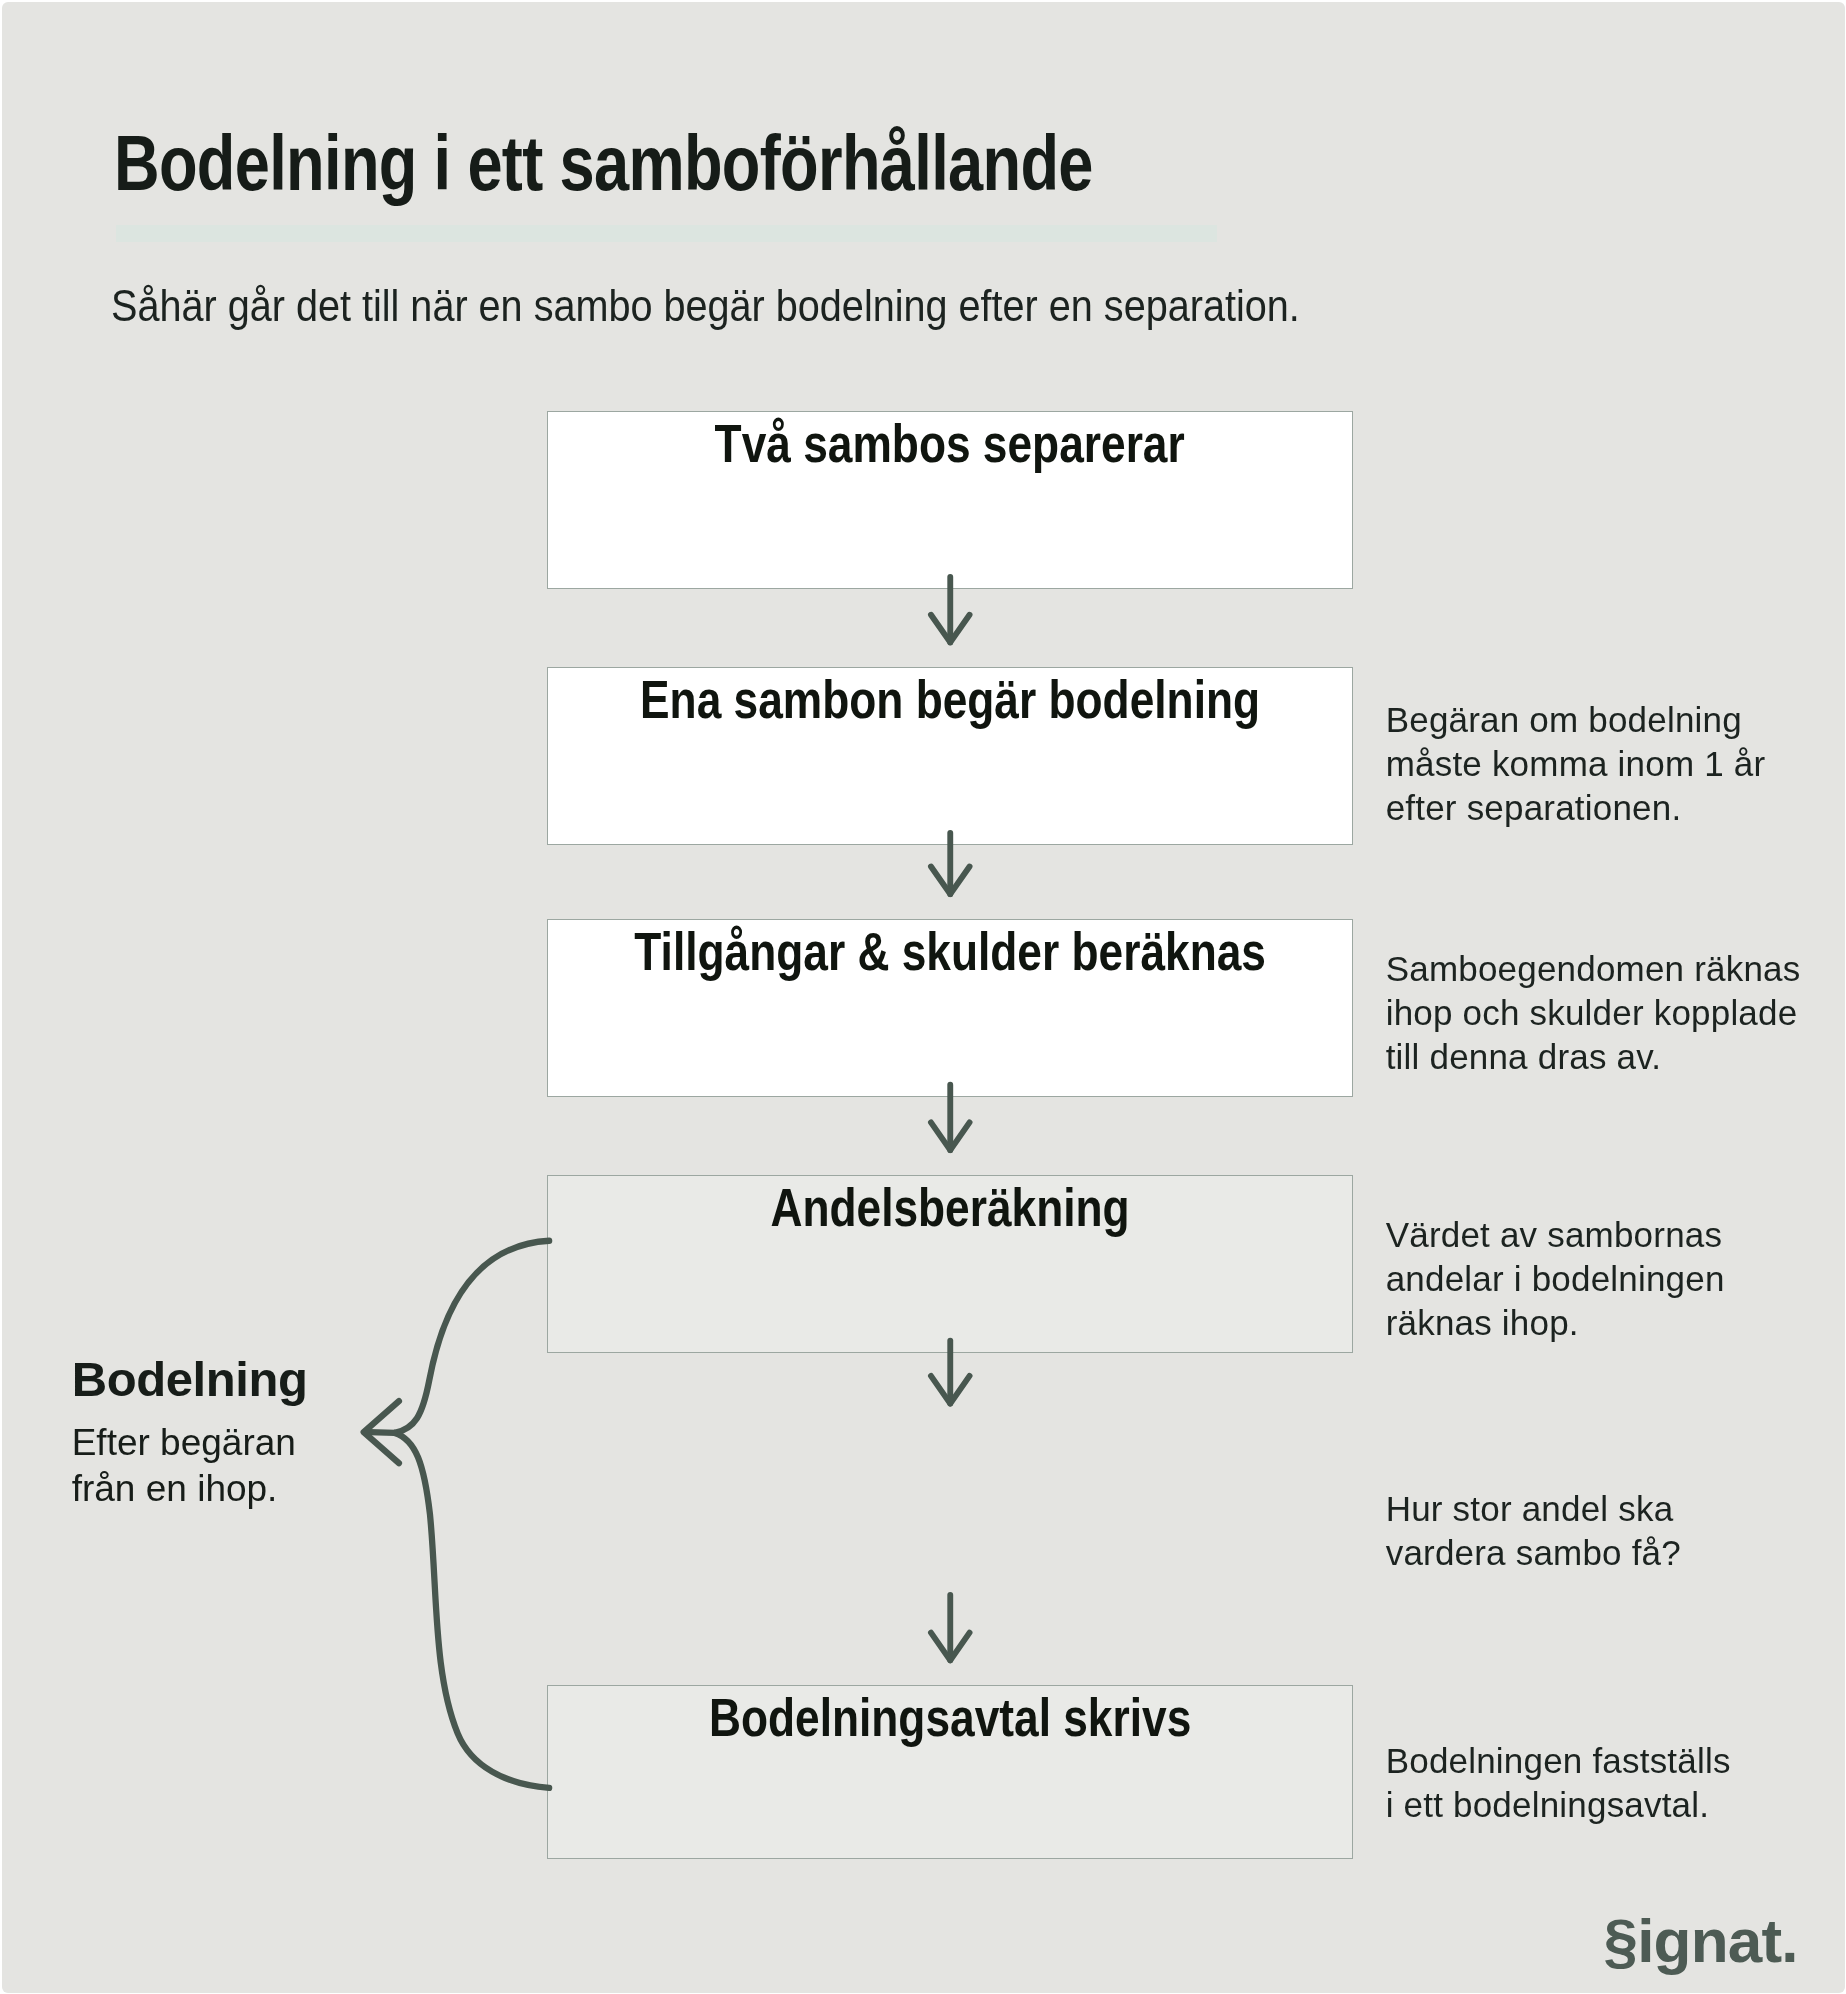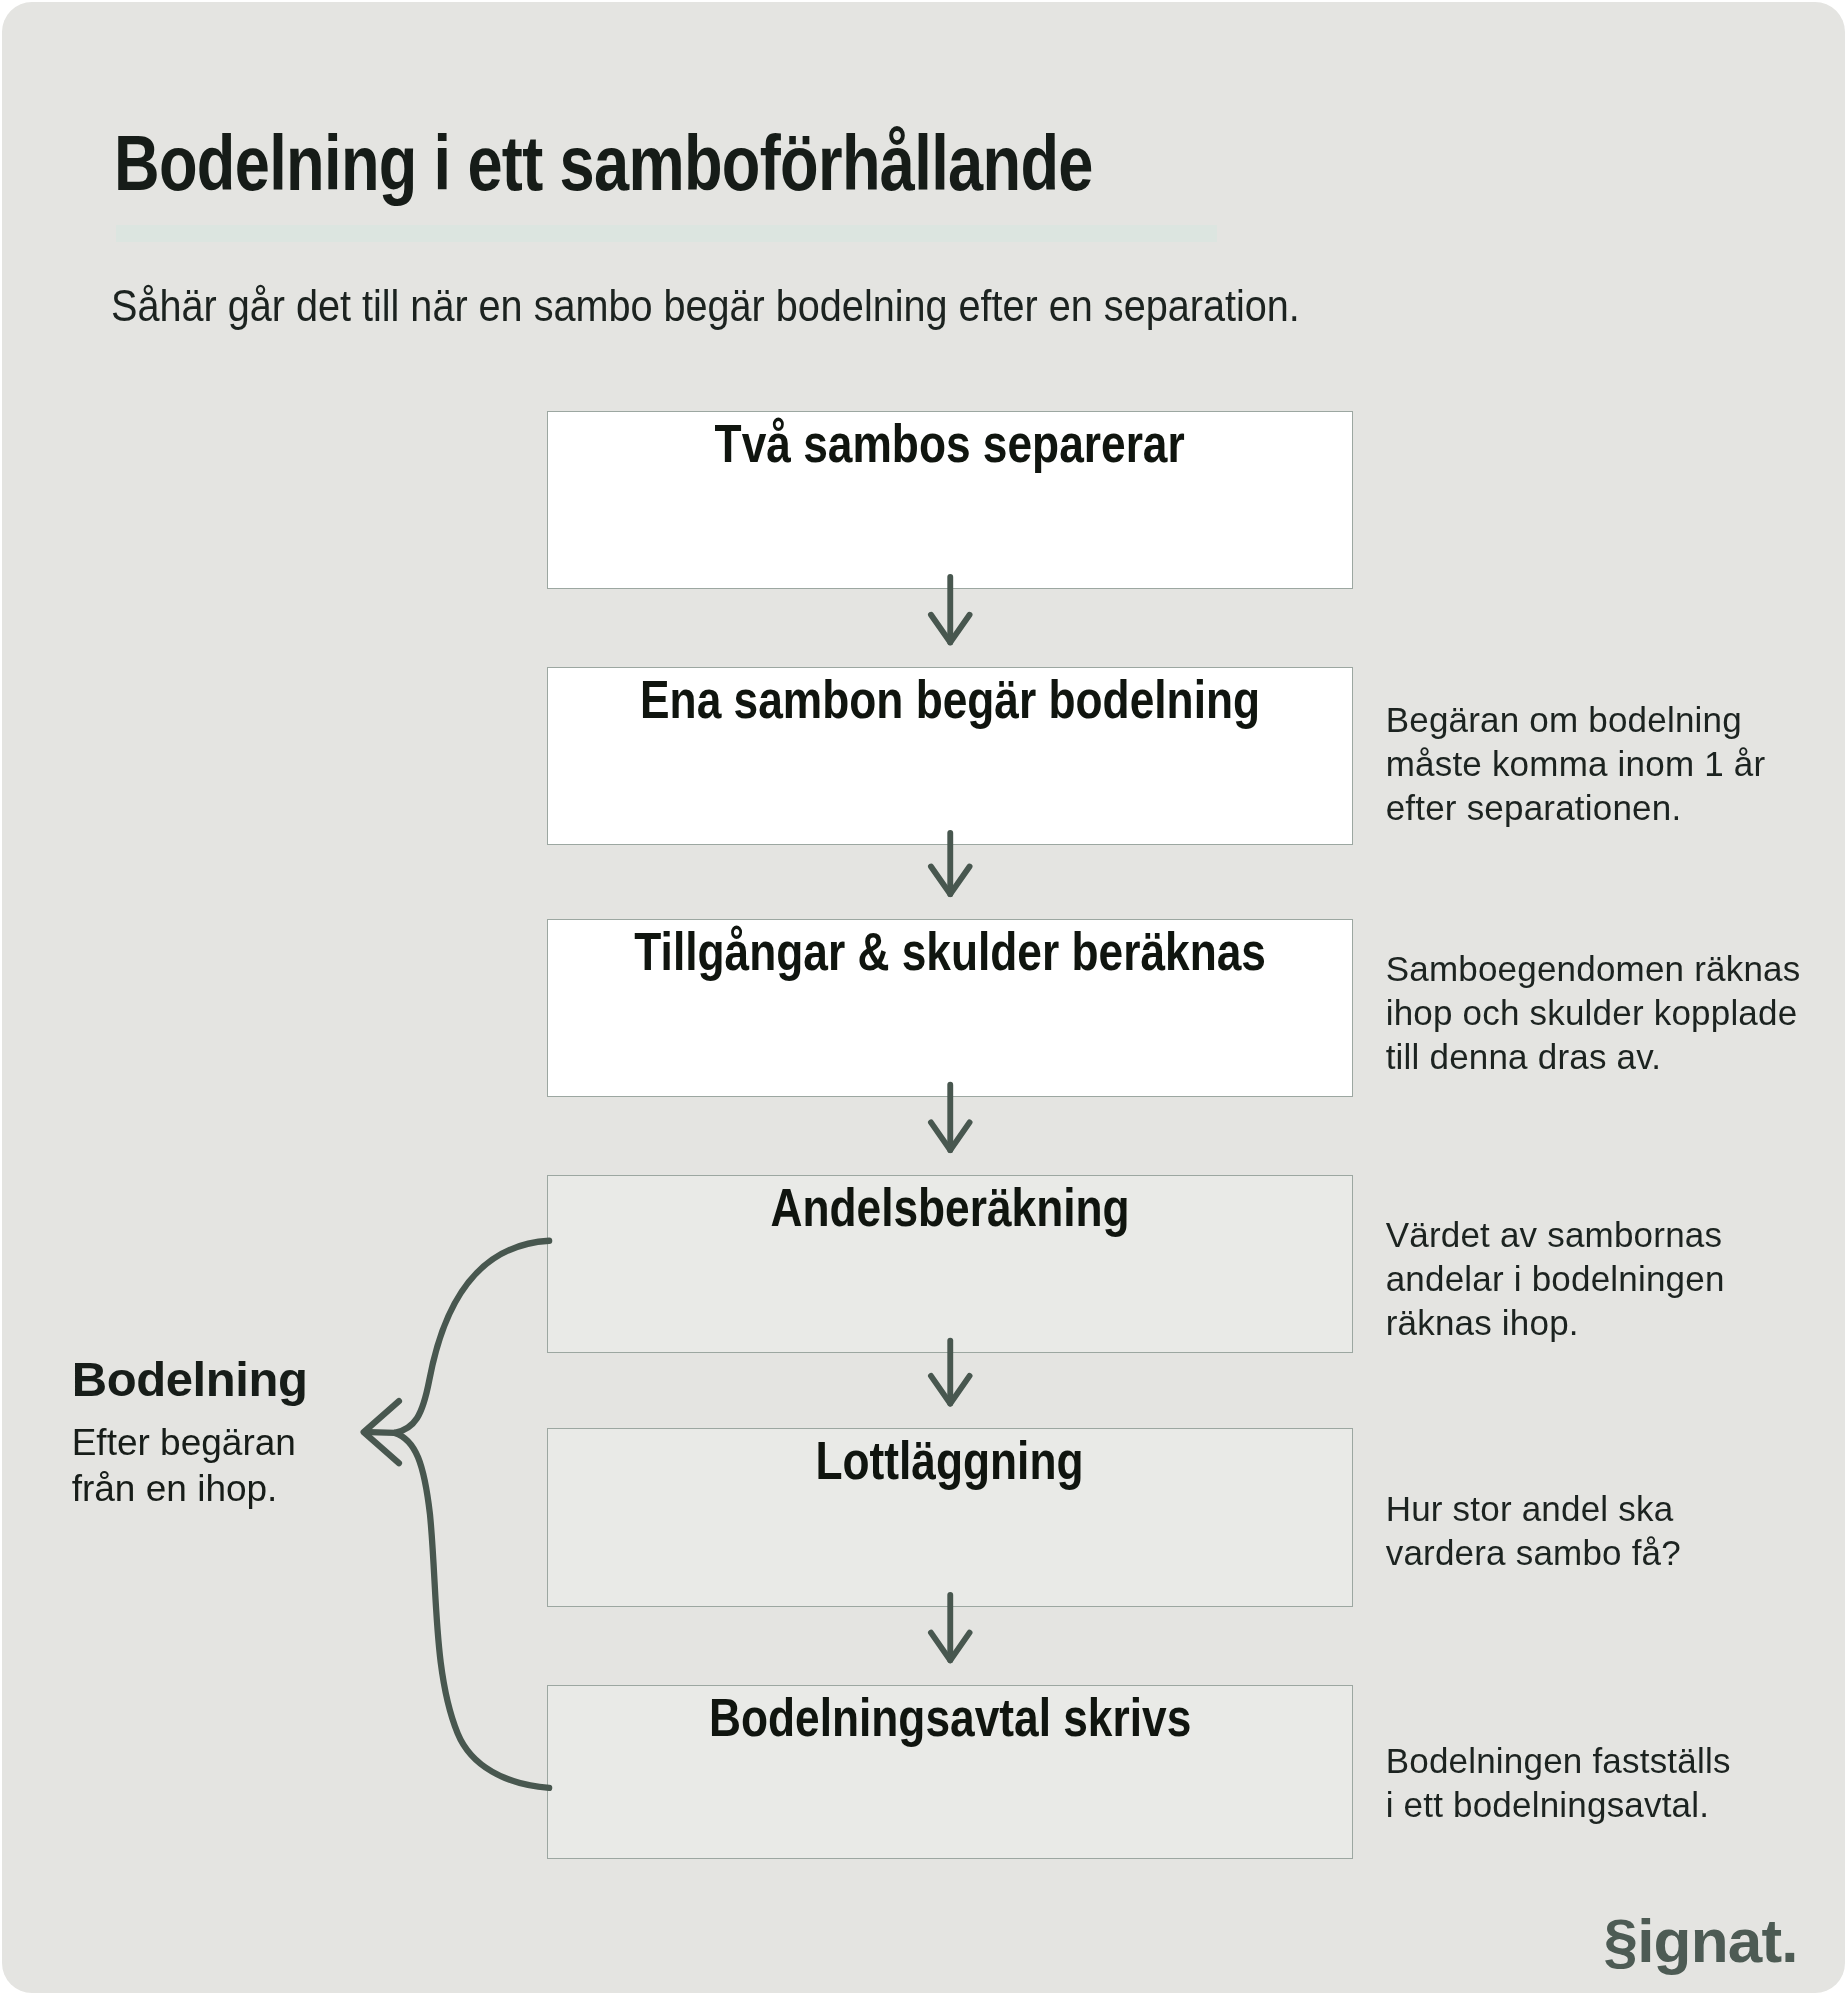--- a/index.html
+++ b/index.html
@@ -1,19 +1,19 @@
 <!DOCTYPE html>
 <html style="font-size:13.4px"><head>
 <meta charset="utf-8">
 <style>
   html,body{margin:0;padding:0;background:#ffffff;}
   body{width:1847px;height:1995px;position:relative;font-family:"Liberation Sans", sans-serif;}
   .card{
     position:absolute;left:1.7px;top:1.7px;width:1843px;height:1991px;
-    background:#e4e4e1;border-radius:30px;overflow:hidden;
+    background:#e4e4e1;border-radius:6px;overflow:hidden;
   }
   .title{
     position:absolute;left:112px;top:117px;margin:0;
     font-size:77px;font-weight:700;color:#161c18;letter-spacing:-0.8px;
     transform:scaleX(0.82);transform-origin:left top;white-space:nowrap;
   }
   .title-underline{
     position:absolute;left:114px;top:223px;width:1101px;height:17.6px;
     background:#dce5e0;
   }
@@ -63,23 +63,20 @@
     <span class="box-label">Två sambos separerar</span>
   </div>
   <div class="flow-box white" style="top:665px;">
     <span class="box-label">Ena sambon begär bodelning</span>
   </div>
   <div class="flow-box white" style="top:917px;">
     <span class="box-label">Tillgångar &amp; skulder beräknas</span>
   </div>
   <div class="flow-box gray" style="top:1173px;">
     <span class="box-label">Andelsberäkning</span>
-  </div>
-  <div class="flow-box gray" style="top:1426px;height:179px;">
-    <span class="box-label">Lottläggning</span>
   </div>
   <div class="flow-box gray" style="top:1683px;height:174px;">
     <span class="box-label">Bodelningsavtal skrivs</span>
   </div>
 
   <div class="side-note" style="top:696px;">
     <div>Begäran om bodelning</div>
     <div>måste komma inom 1 år</div>
     <div>efter separationen.</div>
   </div>

